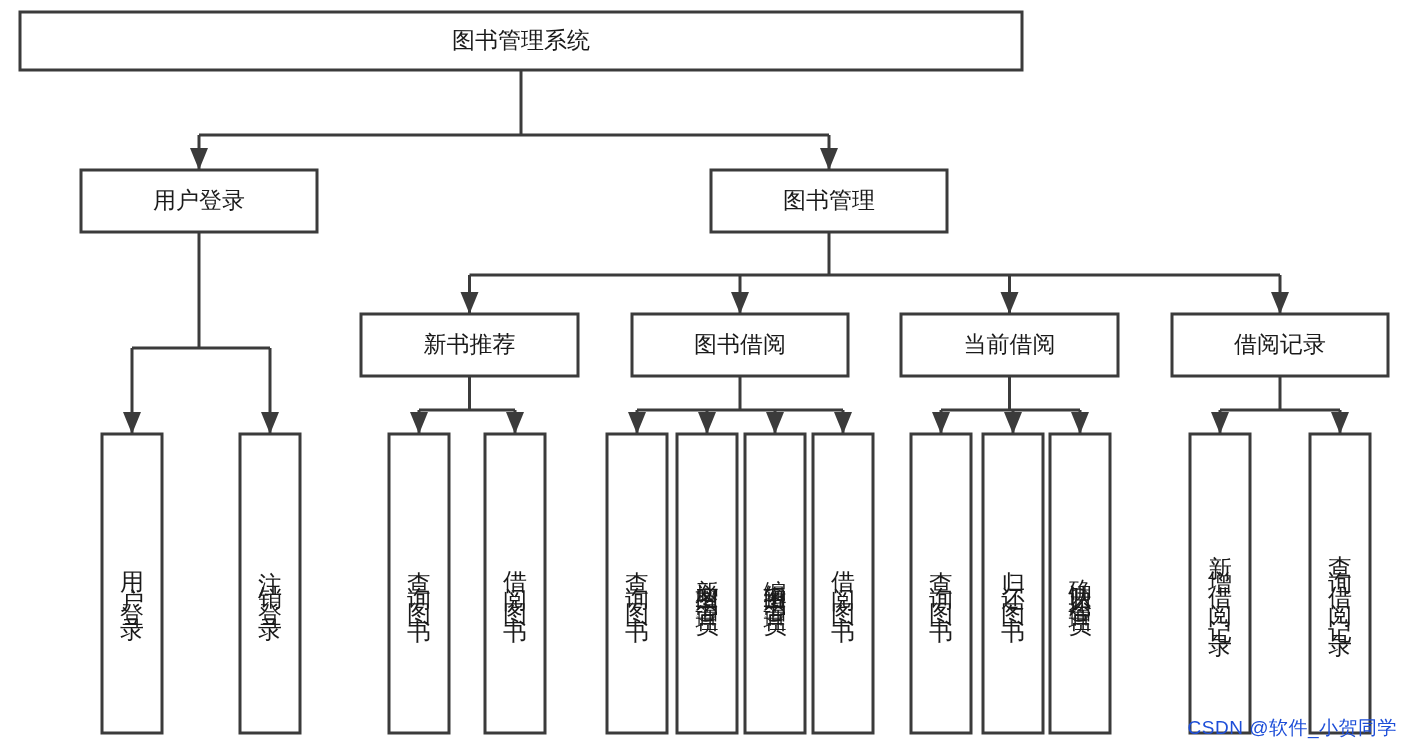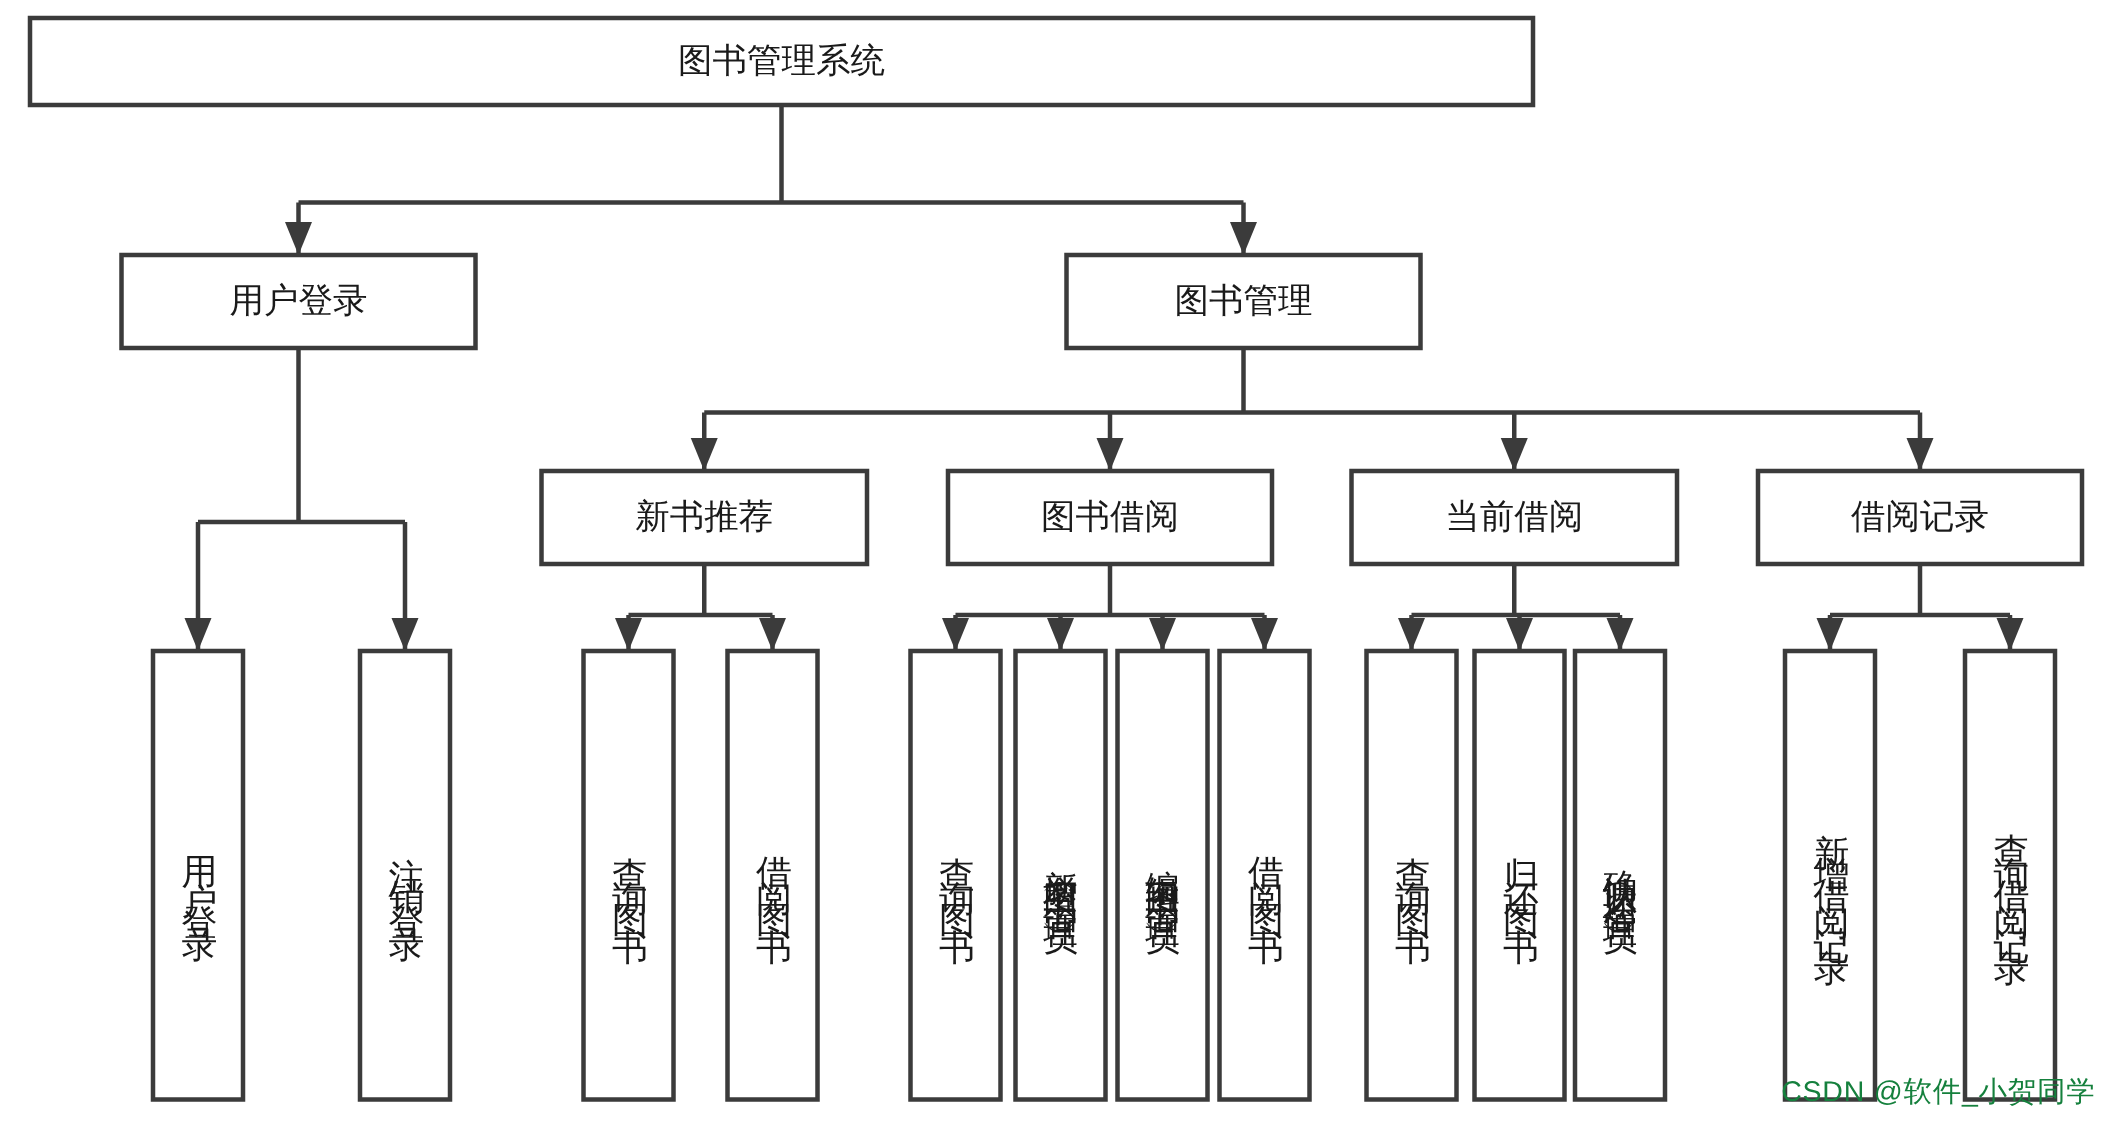--- a/index.html
+++ b/index.html
@@ -68,21 +68,21 @@
     letter-spacing: 4px;
     color: #1a1a1a;
     white-space: nowrap;
   }
   .watermark {
     position: absolute;
     right: 8px;
     bottom: 6px;
     font-family: "Liberation Sans", "DejaVu Sans", sans-serif;
     font-size: 19px;
-    color: #15803d;
+    color: #1d4ed8;
     letter-spacing: 0.5px;
     user-select: none;
   }
 </style>
 </head>
 <body>
 
 <div id="diagram-root">
   <svg class="flow" viewBox="0 0 1405 747">
     <g id="edges-layer">

